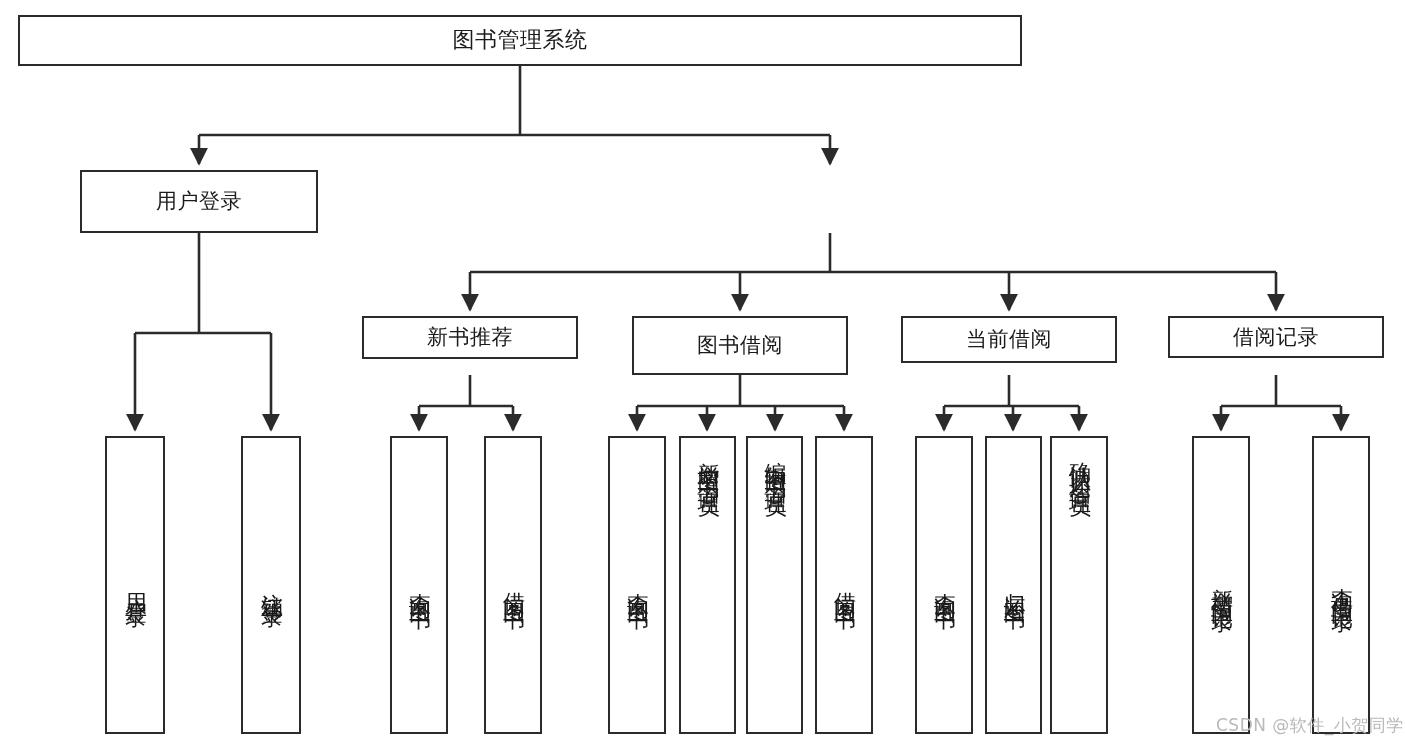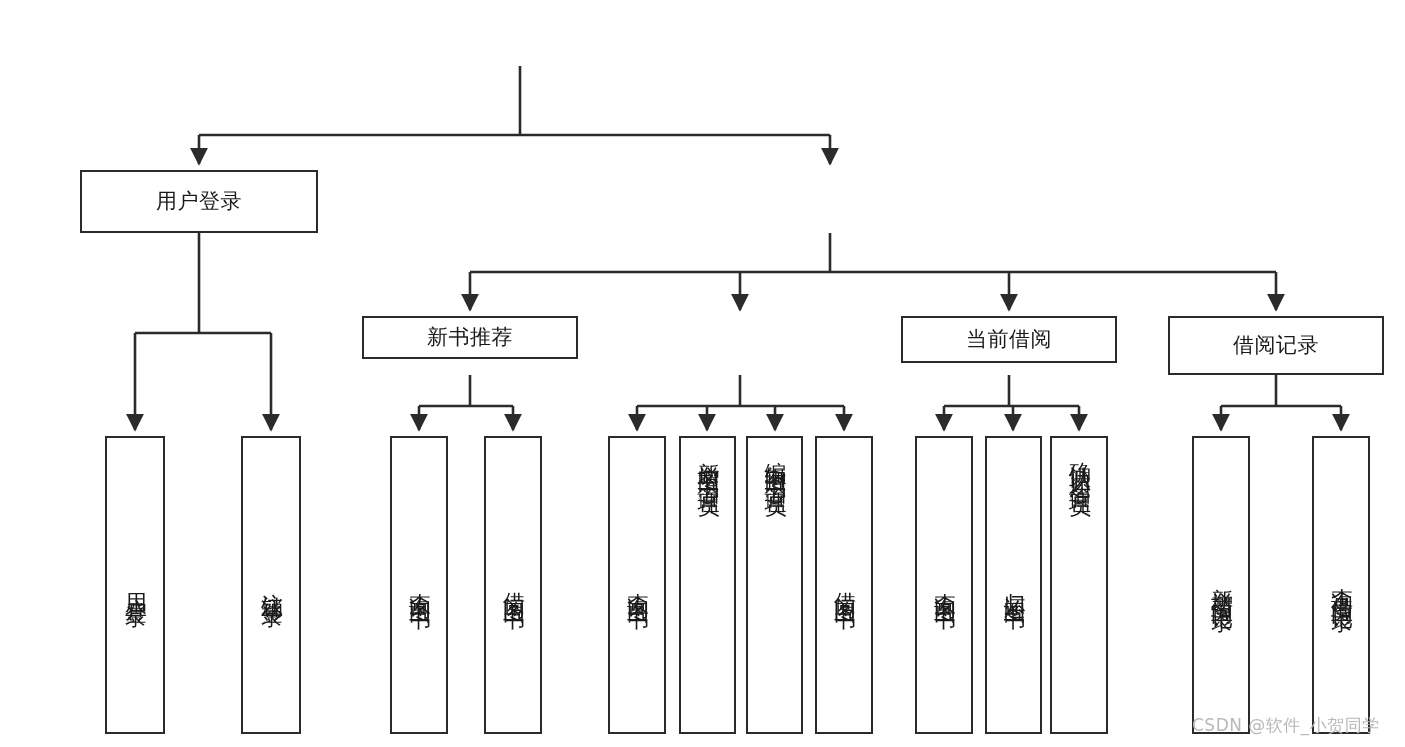--- a/index.html
+++ b/index.html
@@ -68,20 +68,21 @@
   .node.vert.centered {
     align-items: center;
     padding-top: 0;
   }
   .watermark {
     position: absolute;
     color: #b9b9b9;
     font-size: 17px;
     white-space: nowrap;
     letter-spacing: 0.5px;
+    padding-left: 24px;
   }
 </style>
 </head>
 <body>
 
 <div id="diagram-root">
 
   <svg class="edges" viewBox="0 0 1405 747" xmlns="http://www.w3.org/2000/svg">
     <defs>
       <marker id="arrow" viewBox="0 0 10 10" refX="9" refY="5" markerWidth="7" markerHeight="7" orient="auto-start-reverse">
@@ -125,32 +126,38 @@
       <path d="M 1013 406 L 1013 430" marker-end="url(#arrow)"></path>
       <path d="M 1079 406 L 1079 430" marker-end="url(#arrow)"></path>
 
       <path d="M 1276 375 L 1276 406"></path>
       <path d="M 1221 406 L 1341 406"></path>
       <path d="M 1221 406 L 1221 430" marker-end="url(#arrow)"></path>
       <path d="M 1341 406 L 1341 430" marker-end="url(#arrow)"></path>
     </g>
   </svg>
 
+  <div class="node horiz root" style="left:18px; top:15px; width:1004px; height:51px;">
+    <span class="label">图书管理系统</span>
+  </div>
 
   <div class="node horiz" style="left:80px; top:170px; width:238px; height:63px;">
     <span class="label">用户登录</span>
   </div>
 
   <div class="node horiz" style="left:362px; top:316px; width:216px; height:43px;">
     <span class="label">新书推荐</span>
   </div>
+  <div class="node horiz" style="left:632px; top:316px; width:216px; height:59px;">
+    <span class="label">图书借阅</span>
+  </div>
   <div class="node horiz" style="left:901px; top:316px; width:216px; height:47px;">
     <span class="label">当前借阅</span>
   </div>
-  <div class="node horiz" style="left:1168px; top:316px; width:216px; height:59px;">
+  <div class="node horiz" style="left:1168px; top:316px; width:216px; height:42px;">
     <span class="label">借阅记录</span>
   </div>
 
   <div class="node vert centered" style="left:105px; top:436px; width:60px; height:298px;">
     <span class="label">用户登录</span>
   </div>
   <div class="node vert centered" style="left:241px; top:436px; width:60px; height:298px;">
     <span class="label">注销登录</span>
   </div>
 

